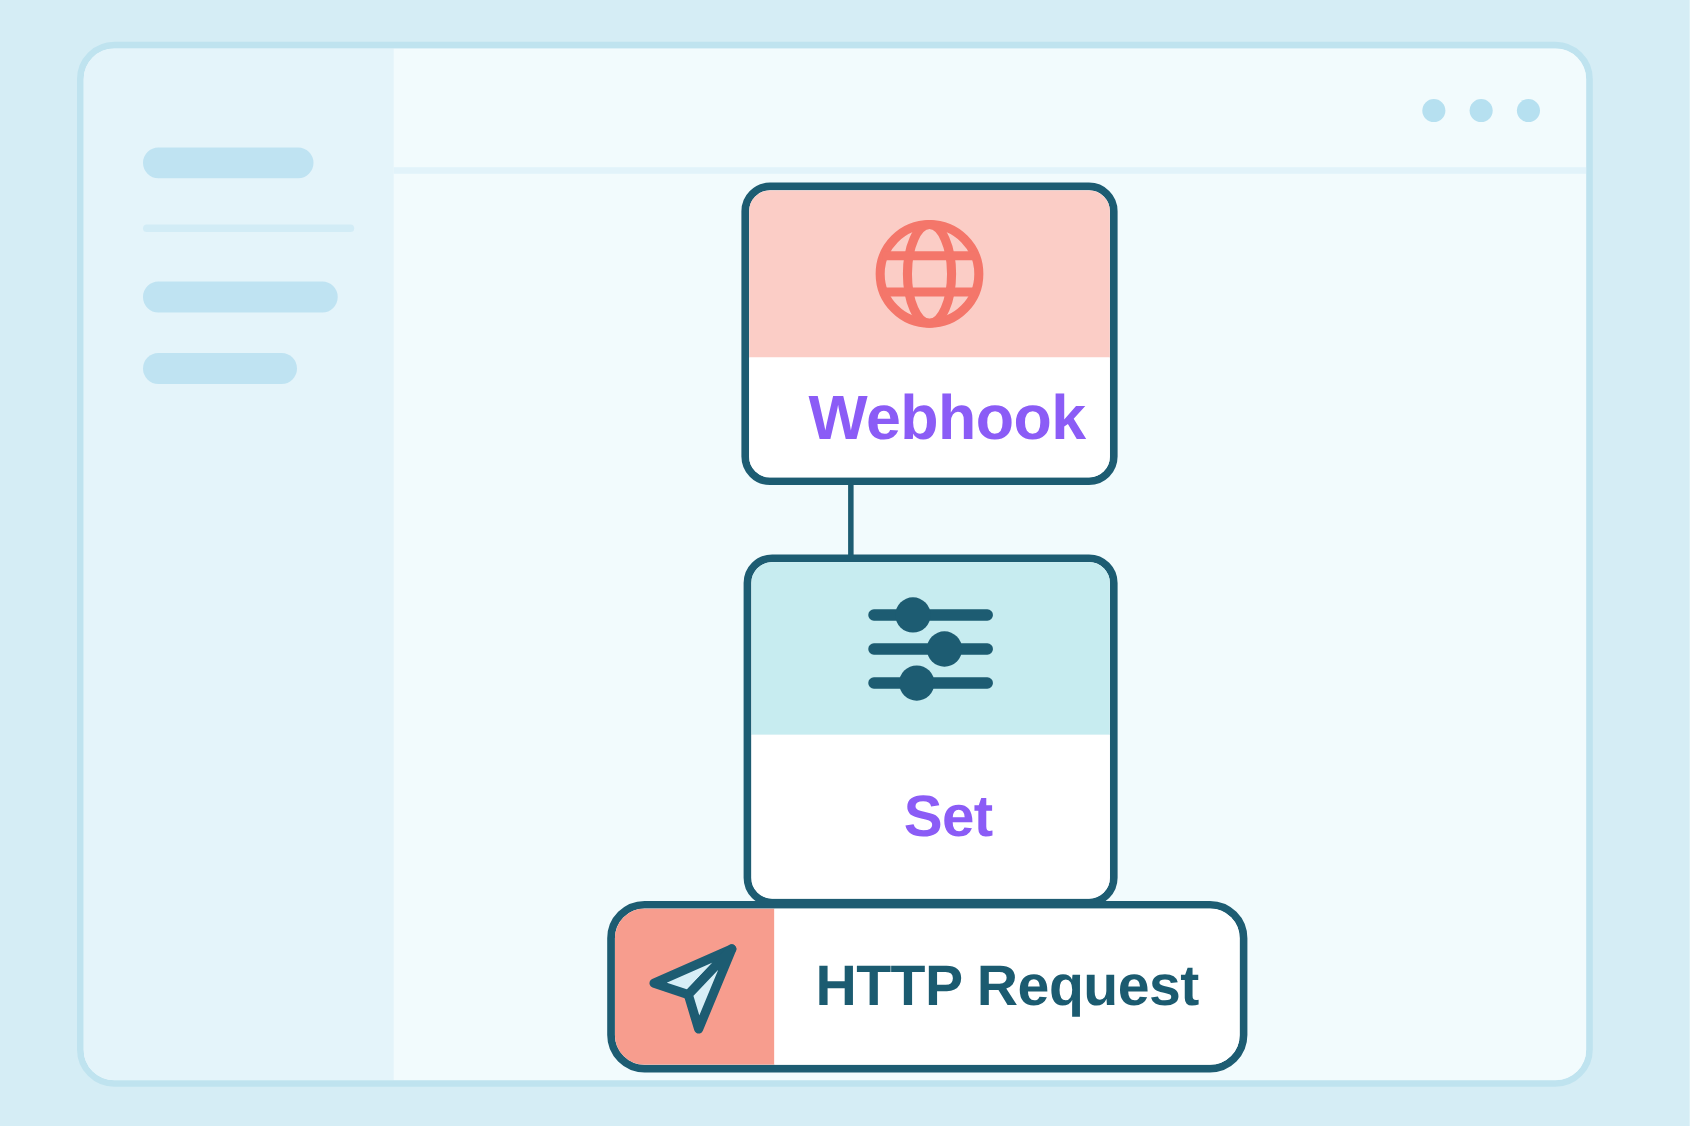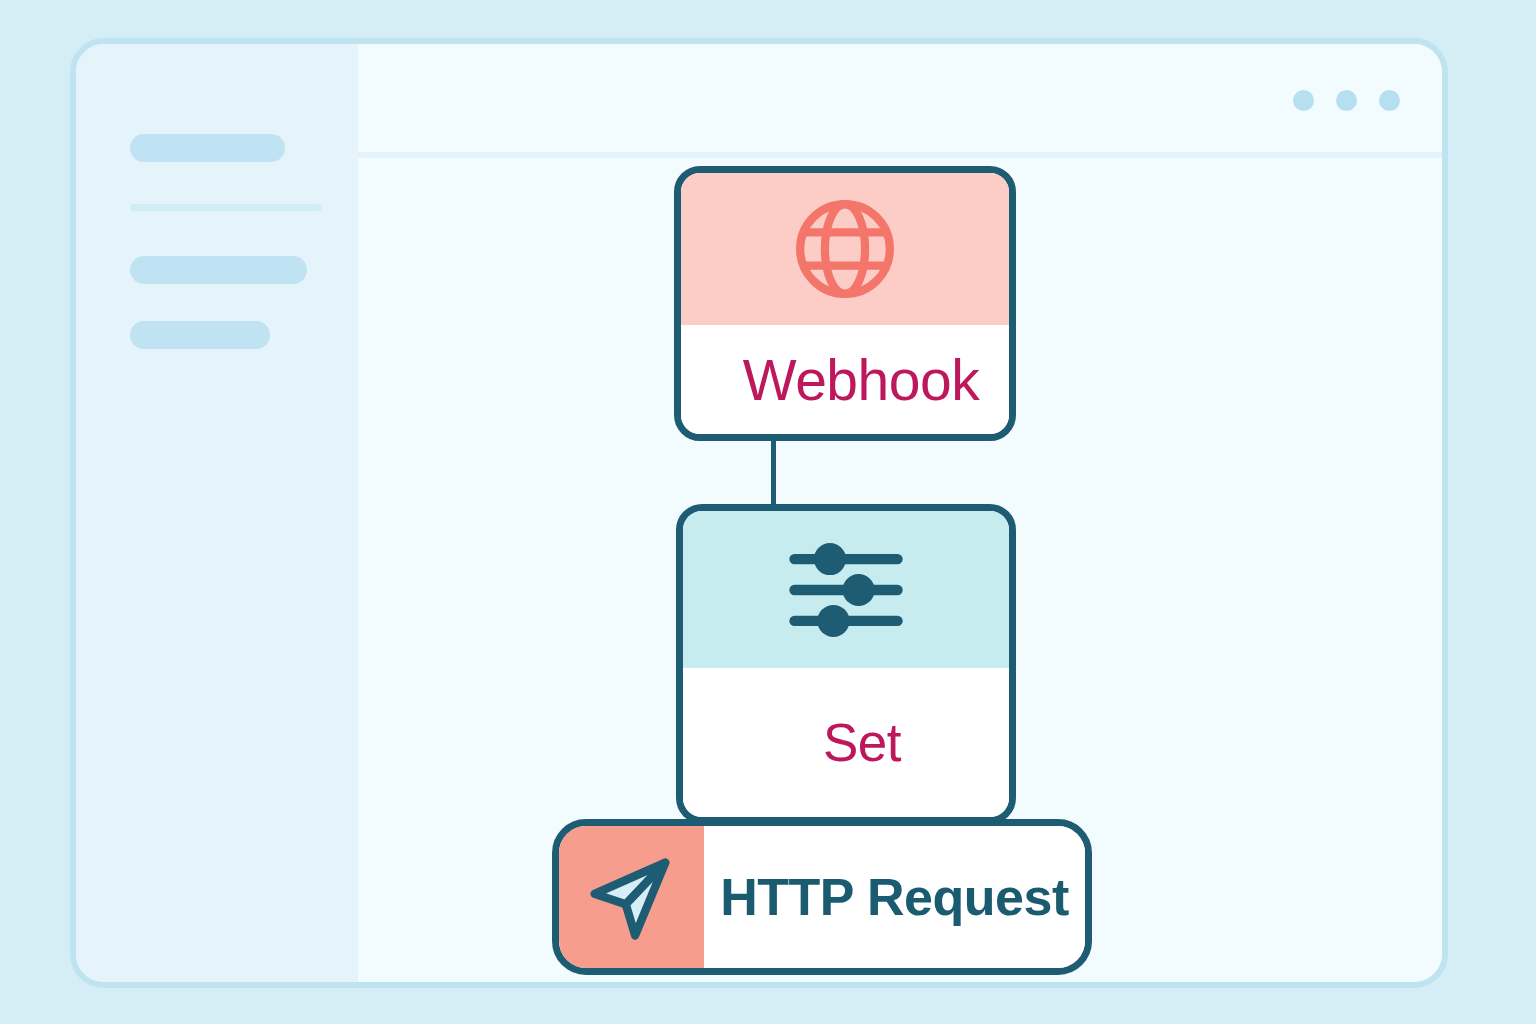--- a/index.html
+++ b/index.html
@@ -115,22 +115,22 @@
     display: flex;
     align-items: center;
     justify-content: center;
   }
   .node-v .node-label {
     flex: 1 1 auto;
     display: flex;
     align-items: center;
     justify-content: center;
     background: #ffffff;
-    color: #be185d;
-    font-weight: normal;
+    color: #8b5cf6;
+    font-weight: bold;
     letter-spacing: -0.5px;
     padding-left: 32px;
   }
 
   
   .node-h {
     border-radius: 34px;
     display: flex;
     flex-direction: row;
     align-items: stretch;
@@ -153,21 +153,21 @@
   }
 
   #node-webhook { left: 598px; top: 122px; width: 342px; height: 275px; }
   #node-webhook .node-head { height: 152px; background: #fbcdc6; }
   #node-webhook .node-label { font-size: 57px; }
 
   #node-set { left: 600px; top: 460px; width: 340px; height: 320px; }
   #node-set .node-head { height: 157px; background: #c7ecf0; }
   #node-set .node-label { font-size: 53px; }
 
-  #node-http { left: 476px; top: 775px; width: 540px; height: 156px; }
+  #node-http { left: 476px; top: 775px; width: 582px; height: 156px; }
   #node-http .node-icon-panel { width: 145px; background: #f79d8e; }
   #node-http .node-label { font-size: 52px; }
 </style>
 </head>
 <body>
 
 <div id="app-window">
 
   <div id="sidebar">
     <div class="skel-bar" style="left:54px; top:90px; width:155px; height:28px;"></div>

